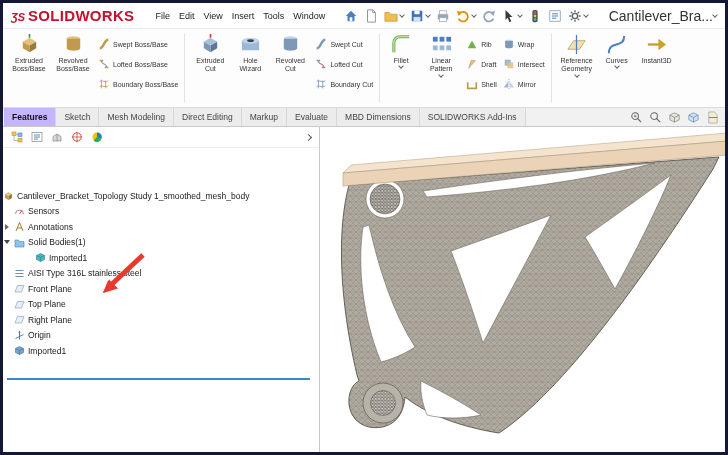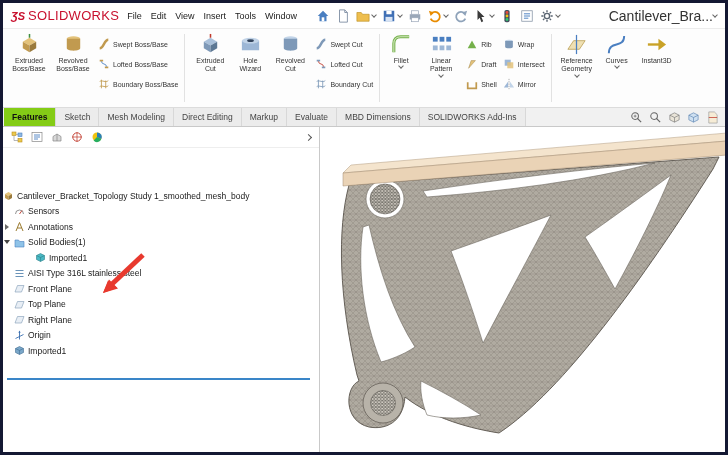--- a/index.html
+++ b/index.html
@@ -5,22 +5,22 @@
   * { box-sizing: border-box; }
   body { margin: 0; background: #9a9a9a; font-family: "Liberation Sans", sans-serif; }
   .window { width: 728px; height: 455px; border: 3px solid #141833; background: #fff;
             display: flex; flex-direction: column; overflow: hidden; }
 
   
   .titlebar { height: 26px; min-height: 26px; display: flex; align-items: center;
               padding: 0 8px; gap: 7px; border-bottom: 1px solid #ececec; }
   .brand { display: flex; align-items: baseline; gap: 3px; }
   .brand-mark { color: #c8102e; font-weight: bold; font-style: italic; font-size: 11px; }
-  .brand-name { color: #c8102e; font-weight: normal; font-size: 13px; letter-spacing: .3px; }
-  .menus { display: flex; gap: 9px; font-size: 9px; color: #222; margin-left: 1px; }
+  .brand-name { color: #c8102e; font-weight: bold; font-size: 15px; letter-spacing: .3px; }
+  .menus { display: flex; gap: 9px; font-size: 9px; color: #222; margin-left: 14px; }
   .menus span { cursor: default; }
   .qat { display: flex; align-items: center; gap: 6px; margin-left: 12px; }
   .qbtn { display: flex; align-items: center; gap: 2px; }
   .qbtn svg { width: 14px; height: 14px; display: block; }
   .chev { width: 4px; height: 4px; border-right: 1.2px solid #666; border-bottom: 1.2px solid #666;
           transform: rotate(45deg); margin-top: -2px; }
   .doc { margin-left: auto; display: flex; align-items: center; font-size: 14px; color: #333; }
 
   
   .ribbon { height: 79px; min-height: 79px; display: flex; align-items: stretch;
@@ -34,21 +34,21 @@
   .cap span { display: block; }
   .stack { display: flex; flex-direction: column; gap: 8px; padding: 8px 3px 0 3px; }
   .sbtn { display: flex; align-items: center; gap: 3px; font-size: 7px; color: #333; white-space: nowrap; }
   .sbtn svg { width: 12px; height: 12px; flex: none; display: block; }
 
   
   .tabstrip { height: 19px; min-height: 19px; background: #f1f1f1; display: flex;
               align-items: stretch; border-bottom: 1px solid #c9c9c9; padding-left: 1px; }
   .tab { display: flex; align-items: center; padding: 0 8px; font-size: 8.5px; color: #444;
          border-right: 1px solid #d8d8d8; background: #ececec; }
-  .tab.active { background: #84cc16; color: #111; font-weight: bold; }
+  .tab.active { background: #c4b5fd; color: #111; font-weight: bold; }
   .hud { margin-left: auto; display: flex; align-items: center; gap: 6px; padding-right: 6px; }
   .hud svg { width: 13px; height: 13px; display: block; }
 
   
   .main { flex: 1; display: flex; min-height: 0; }
   .panel { width: 317px; min-width: 317px; border-right: 1px solid #c9c9c9;
            position: relative; overflow: hidden; background: #fff; }
   .ptools { height: 21px; display: flex; align-items: center; gap: 8px; padding: 0 8px;
             border-bottom: 1px solid #eee; }
   .ptools svg { width: 12px; height: 12px; display: block; }

